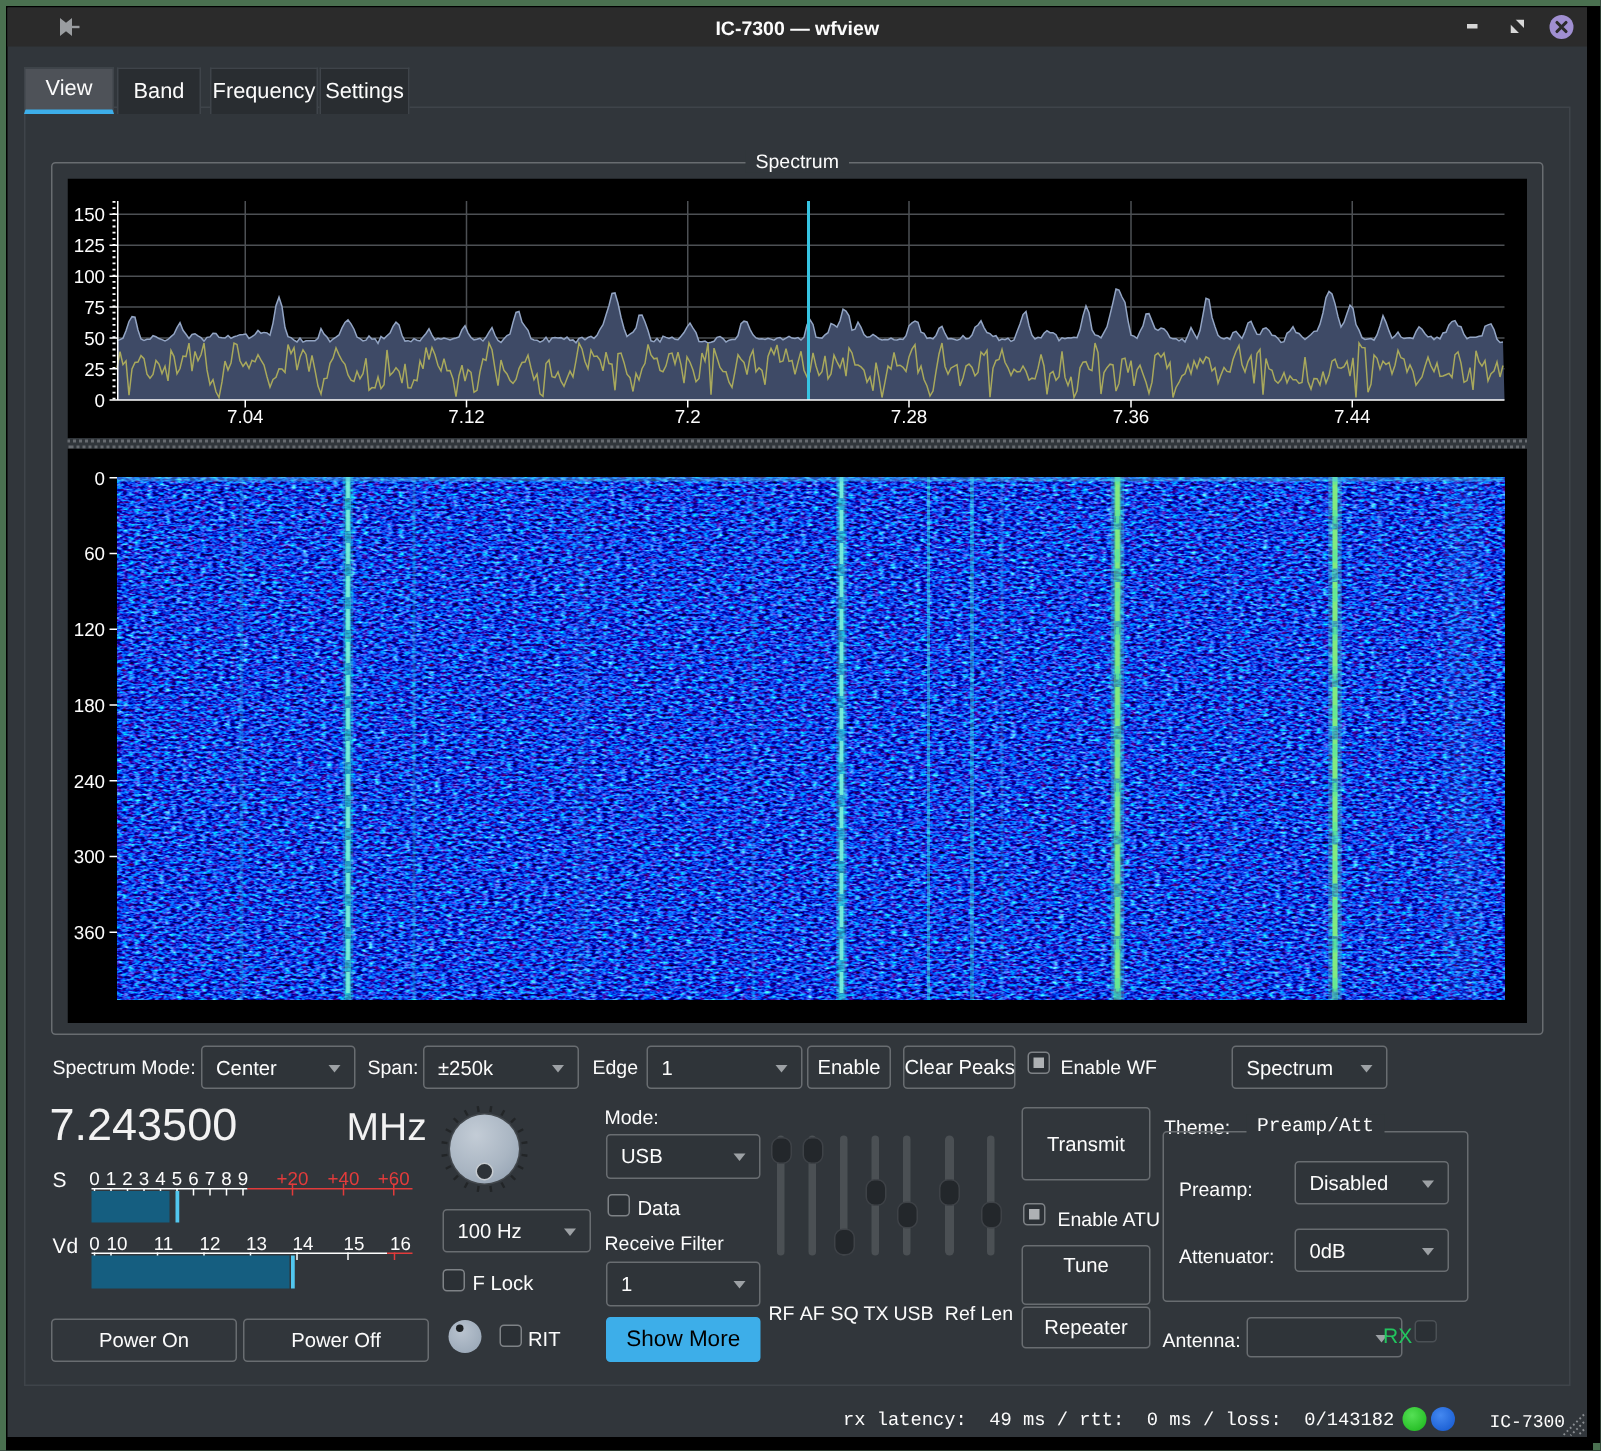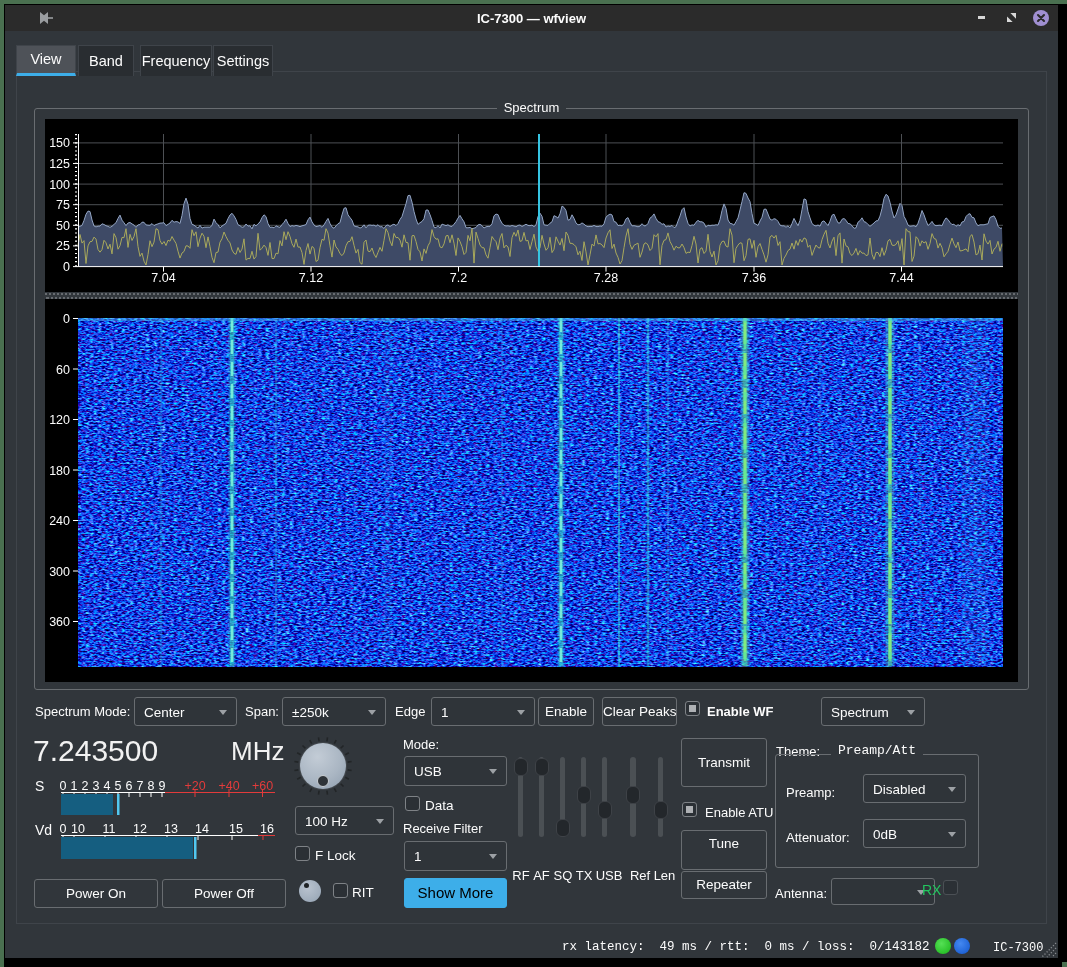--- a/index.html
+++ b/index.html
@@ -177,21 +177,21 @@
       <span class="arr"></span>
     </div>
   <div class="abs label" style="left:390px;top:699px;">Edge</div>
   <div class="combo" style="left:426px;top:692px;width:104px;height:29px;">
       <span class="txt">1</span>
       <span class="arr"></span>
     </div>
   <div class="btn" style="left:533px;top:692px;width:56px;height:29px;line-height:27px;">Enable</div>
   <div class="btn" style="left:597px;top:692px;width:75px;height:29px;line-height:27px;">Clear Peaks</div>
   <div class="cb part" style="left:680px;top:696px;"></div>
-  <div class="abs label" style="left:702px;top:699px;font-weight:bold;">Enable WF</div>
+  <div class="abs label" style="left:702px;top:699px;">Enable WF</div>
   <div class="abs label" style="left:771px;top:699px;margin-top:40px;">Theme:</div>
   <div class="combo" style="left:816px;top:692px;width:104px;height:29px;">
       <span class="txt">Spectrum</span>
       <span class="arr"></span>
     </div>
 
   <div class="abs" style="left:28px;top:729px;color:#f2f2f2;font-size:30px;">7.243500</div>
   <div class="abs" style="left:226px;top:731px;color:#f2f2f2;font-size:26px;">MHz</div>
 
   <svg class="abs" style="left:25px;top:770px" width="260" height="95" viewBox="0 0 260 95">

